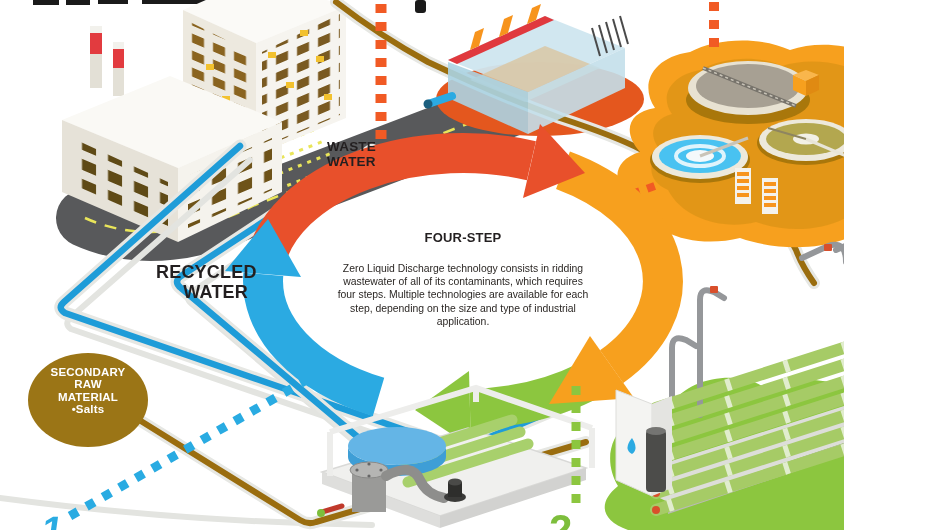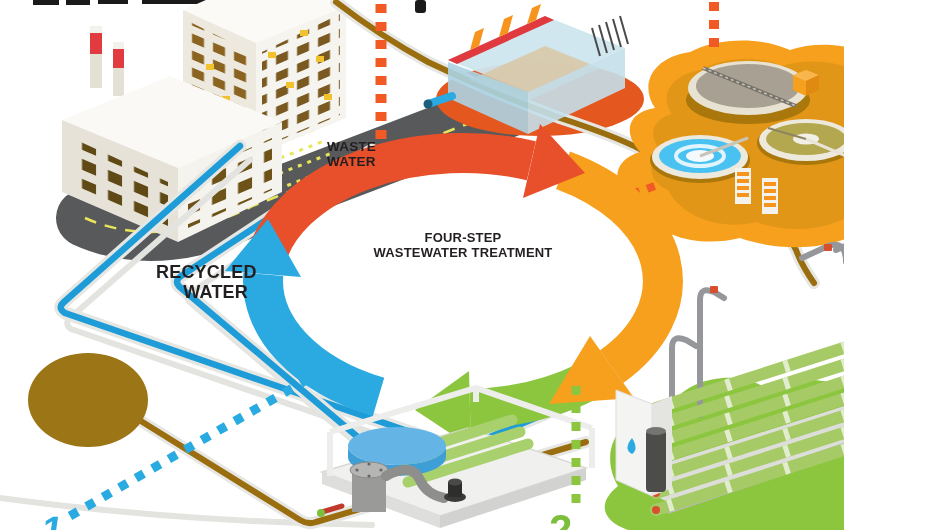--- a/index.html
+++ b/index.html
@@ -296,21 +296,27 @@
 <div class="label lbl-waste">
   <div>WASTE</div>
   <div>WATER</div>
 </div>
 
 <div class="label lbl-recycled">
   <div>RECYCLED</div>
   <div>WATER</div>
 </div>
 
+<div class="label lbl-secondary">
+  <div>SECONDARY</div>
+  <div>RAW</div>
+  <div>MATERIAL</div>
+  <div>•Salts</div>
+</div>
 
 <div class="label center-head">
   <div>FOUR-STEP</div>
-  <div>WASTEWATER TREATMENT</div>
-</div>
+</div>
+<div class="center-body">Zero Liquid Discharge technology consists in ridding wastewater of all of its contaminants, which requires four steps. Multiple technologies are available for each step, depending on the size and type of industrial application.</div>
 
 <div class="stepnum n1">1</div>
 <div class="stepnum n2">2</div>
 </div>
 
 </body></html>

